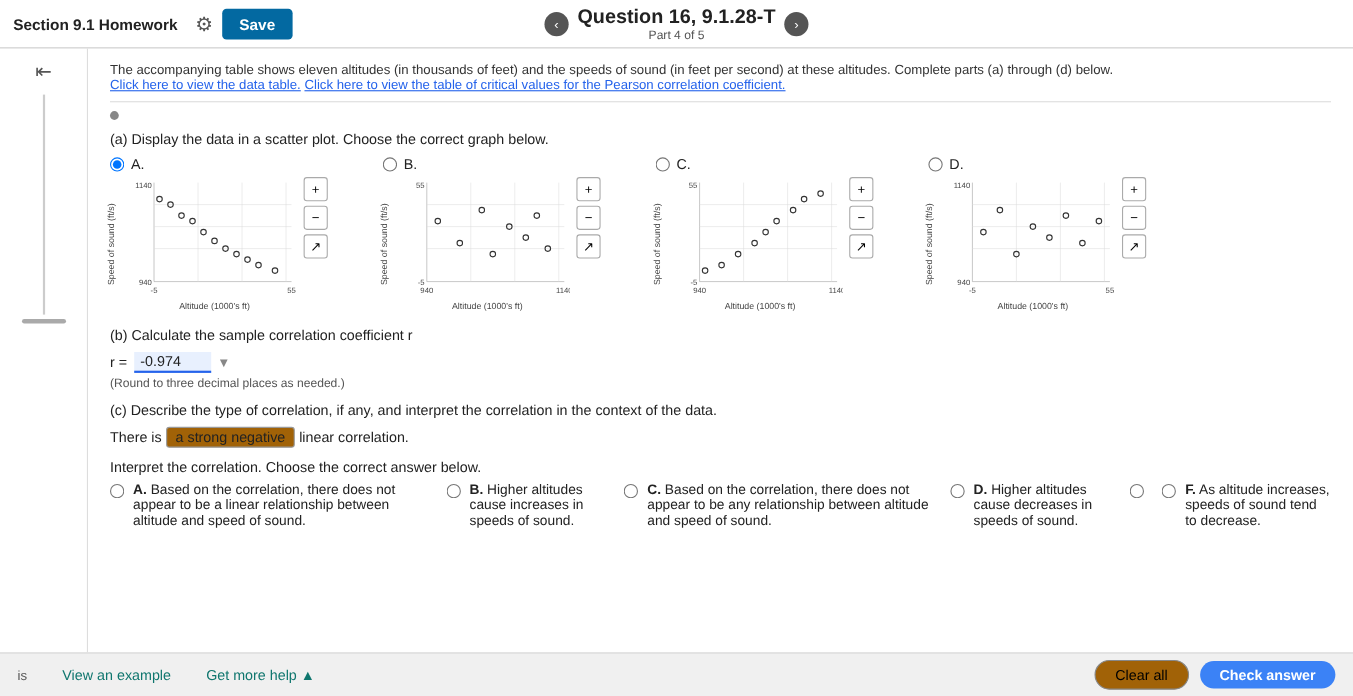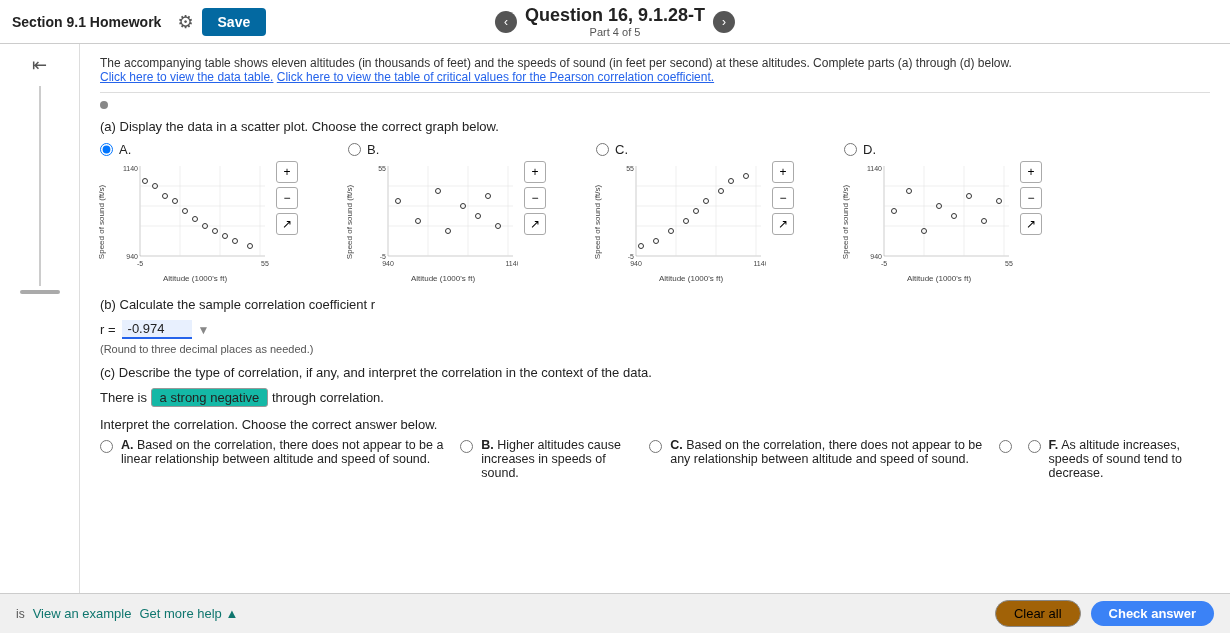--- a/index.html
+++ b/index.html
@@ -61,35 +61,35 @@
     
     .part-b { margin-bottom: 10px; }
     .r-value-wrap { display: flex; align-items: center; gap: 6px; margin: 4px 0; }
     .r-label { font-size: 13px; }
     .r-input { border: none; border-bottom: 2px solid #2563eb; background: #e8f0fe; padding: 1px 6px; font-size: 13px; min-width: 70px; color: #222; }
     .round-note { font-size: 11px; color: #555; }
 
     
     .part-c { margin-bottom: 10px; }
     .correlation-text { font-size: 13px; margin-bottom: 6px; }
-    .highlight-box { display: inline-block; background: #14b8a6; border: 1px solid #999; border-radius: 3px; padding: 1px 8px; font-size: 13px; }
+    .highlight-box { display: inline-block; background: #a16207; border: 1px solid #999; border-radius: 3px; padding: 1px 8px; font-size: 13px; }
 
     
     .interpret-text { font-size: 13px; margin: 8px 0 6px; }
     .radio-options { display: flex; flex-direction: row; gap: 16px; }
     .radio-option { display: flex; align-items: flex-start; gap: 8px; font-size: 12.5px; }
     .radio-option input { margin-top: 2px; cursor: pointer; }
 
     
     .bottom-bar {
       display: flex; align-items: center; justify-content: space-between;
       background: #f0f0f0; border-top: 1px solid #ccc;
       padding: 0 16px; height: 40px;
     }
-    .bottom-left { display: flex; align-items: center; gap: 8px; }
+    .bottom-left { display: flex; align-items: center; gap: 32px; }
     .bottom-link { color: #0f766e; text-decoration: none; font-size: 13px; cursor: pointer; background: none; border: none; }
     .bottom-right { display: flex; align-items: center; gap: 10px; }
     .clear-all-btn { background: #a16207; border: 1px solid #888; border-radius: 20px; padding: 5px 18px; font-size: 13px; cursor: pointer; }
     .check-btn { background: #3b82f6; color: #fff; border: none; border-radius: 20px; padding: 5px 18px; font-size: 13px; cursor: pointer; font-weight: bold; }
 
     
     svg.scatter { width: 150px; height: 110px; }
 
     .divider-line { border: none; border-top: 1px solid #ddd; margin: 8px 0; }
 
@@ -329,38 +329,42 @@
         <span style="font-size:12px;color:#888;">▼</span>
       </div>
       <p class="round-note">(Round to three decimal places as needed.)</p>
     </div>
 
     <div class="part-c">
       <p class="part-label">(c) Describe the type of correlation, if any, and interpret the correlation in the context of the data.</p>
       <p class="correlation-text">
         <span>There is</span>
         <span class="highlight-box">a strong negative</span>
-        <span>through correlation.</span>
+        <span>linear correlation.</span>
       </p>
     </div>
 
     <p class="interpret-text">Interpret the correlation. Choose the correct answer below.</p>
 
     <div class="radio-options">
       <label class="radio-option">
         <input type="radio" name="interpret" style="">
         <span><strong>A.</strong> <span>Based on the correlation, there does not appear to be a linear relationship between altitude and speed of sound.</span></span>
       </label>
       <label class="radio-option">
         <input type="radio" name="interpret" style="">
         <span><strong>B.</strong> <span>Higher altitudes cause increases in speeds of sound.</span></span>
       </label>
       <label class="radio-option">
         <input type="radio" name="interpret" style="">
         <span><strong>C.</strong> <span>Based on the correlation, there does not appear to be any relationship between altitude and speed of sound.</span></span>
+      </label>
+      <label class="radio-option">
+        <input type="radio" name="interpret" style="">
+        <span><strong>D.</strong> <span>Higher altitudes cause decreases in speeds of sound.</span></span>
       </label>
       <label class="radio-option">
         <input type="radio" name="interpret" style="">
       </label>
       <label class="radio-option">
         <input type="radio" name="interpret" style="">
         <span><strong>F.</strong> <span>As altitude increases, speeds of sound tend to decrease.</span></span>
       </label>
     </div>
 

